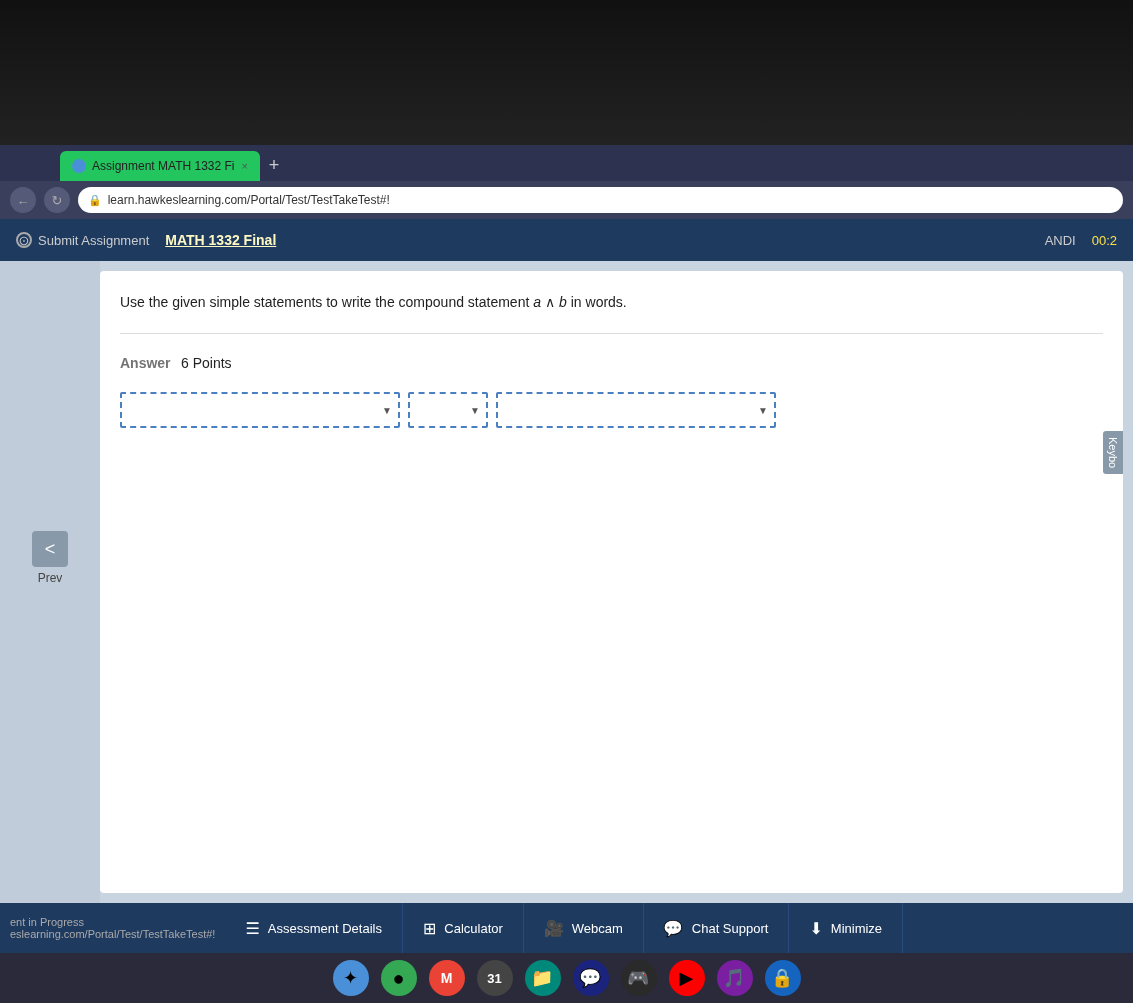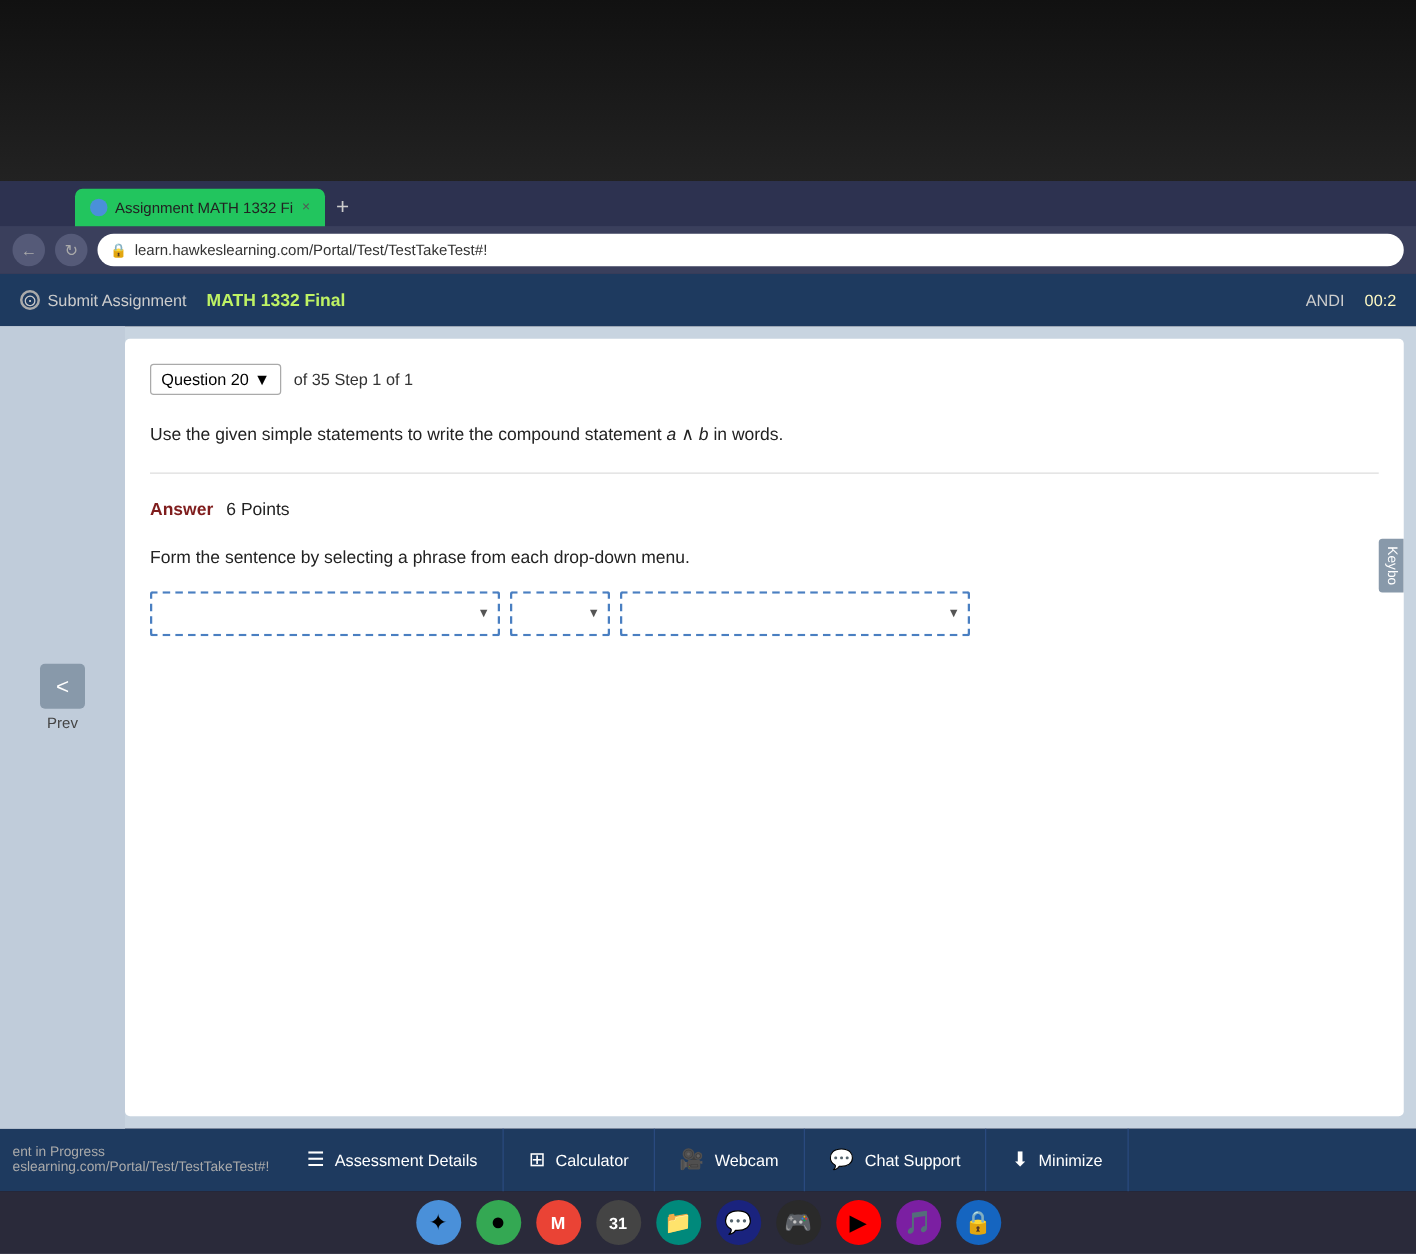--- a/index.html
+++ b/index.html
@@ -137,23 +137,24 @@
       width: 16px;
       height: 16px;
       border: 2px solid #aaa;
       border-radius: 50%;
       display: flex;
       align-items: center;
       justify-content: center;
     }
 
     .app-title {
-      color: #bef264;
+      color: #fef9c3;
       font-size: 14px;
       font-weight: 600;
+      text-decoration: underline;
     }
 
     .app-header-right {
       display: flex;
       align-items: center;
       gap: 16px;
       color: #ccc;
       font-size: 13px;
       margin-left: 12px;
     }
@@ -257,21 +258,21 @@
       margin: 20px 0;
     }
 
     .answer-section {
       margin-bottom: 20px;
     }
 
     .answer-label {
       font-weight: bold;
       font-size: 14px;
-      color: #7f1d1d;
+      color: #737373;
       display: inline;
     }
 
     .points-label {
       font-size: 14px;
       color: #222;
       display: inline;
       margin-left: 6px;
     }
 
@@ -387,21 +388,21 @@
     .taskbar-icon-green { background: #34a853; }
     .taskbar-icon-red { background: #ea4335; }
     .taskbar-icon-teal { background: #00897b; }
     .taskbar-icon-dark { background: #444; }
     .taskbar-icon-darkblue { background: #1a237e; }
     .taskbar-icon-youtube { background: #ff0000; }
     .taskbar-icon-purple { background: #7b1fa2; }
     .taskbar-icon-shield { background: #1565c0; }
 
     .timer-badge {
-      color: #fef9c3;
+      color: #fde047;
       font-size: 13px;
     }
   </style>
 </head>
 <body>
 
 <div class="bezel-top"></div>
 
 <div class="browser-chrome">
 
@@ -446,41 +447,33 @@
 
   <div class="sidebar-left">
     <div class="nav-arrow">
       <span>&lt;</span>
     </div>
     <span class="prev-label">Prev</span>
   </div>
 
   <div class="content-panel">
 
-    <div class="question-header">
-      <div class="question-select">
-        <span>Question 20</span>
-        <span>▼</span>
-      </div>
-      <span class="question-of">of 35 Step 1 of 1</span>
-    </div>
 
     <div class="question-body">
       <span>Use the given simple statements to write the compound statement <span class="italic-var">a</span> ∧ <span class="italic-var">b</span> in words.</span>
     </div>
 
 
     <hr class="divider">
 
     <div class="answer-section">
       <span class="answer-label">Answer</span>
       <span class="points-label">6 Points</span>
     </div>
 
-    <p class="form-instruction">Form the sentence by selecting a phrase from each drop-down menu.</p>
 
     <div class="dropdown-row">
       <div class="select-wrapper">
         <select class="dropdown-select dropdown-select-wide">
           <option value=""></option>
           <option value="I bought a book">I bought a book</option>
           <option value="I bought a magazine">I bought a magazine</option>
         </select>
       </div>
       <div class="select-wrapper">

